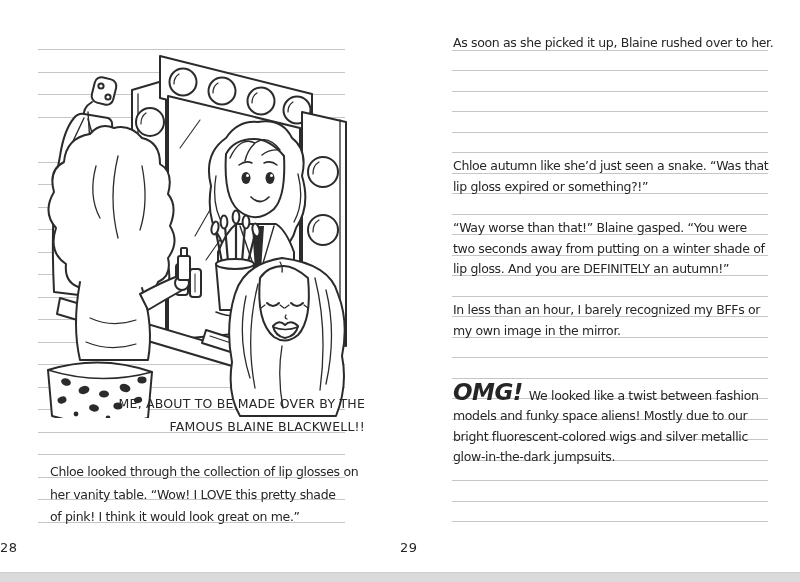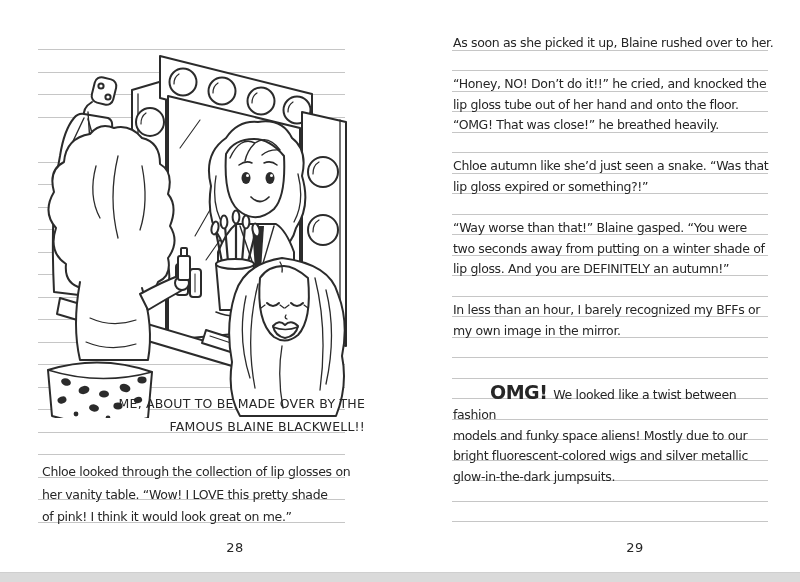--- a/index.html
+++ b/index.html
@@ -28,33 +28,33 @@
     position:absolute;white-space:pre-line;
     font-size:12.5px;letter-spacing:-0.35px;color:#262626;
   }
   #right-page .txt{line-height:20.5px;left:53px;width:322px;}
   #left-page  .txt{line-height:22.5px;}
 
   .p1{top:33px;}  .p2{top:74px;}  .p3{top:156px;} .p4{top:218px;}
   .p5{top:300px;} .p6{top:361px;} .p7{top:464px;}
 
   .omg-lead{
-    font-size:19px;line-height:20.5px;
-    letter-spacing:-0.5px;margin-right:6px;font-weight:bold;margin-left:37px;
+    font-size:23px;line-height:20.5px;font-style:italic;
+    letter-spacing:-0.5px;margin-right:6px;font-weight:bold;
   }
 
   #caption{
     top:393px;left:20px;width:345px;text-align:right;
     font-size:12.5px;letter-spacing:0.2px;
   }
-  #left-paragraph{top:461px;left:42px;width:330px;}
+  #left-paragraph{top:461px;left:50px;width:330px;}
 
   .pagenum{
-    position:absolute;top:540px;left:0;width:100%;text-align:center;
-    font-size:13px;letter-spacing:0.5px;padding-left:35px;
+    position:absolute;top:540px;left:0;width:100%;text-align:left;
+    font-size:13px;letter-spacing:0.5px;
   }
 
   #illustration{position:absolute;left:30px;top:26px;}
 
   #bottom-edge{
     position:absolute;left:0;bottom:0;width:800px;height:9px;
     background:#dadada;border-top:1px solid #cfcfcf;
   }
 </style>
 </head>
@@ -205,23 +205,20 @@
 of pink! I think it would look great on me.”</div>
 
   <div class="pagenum">28</div>
 </div>
 
 <div class="page" id="right-page">
   <div class="rules" id="right-rules"></div>
 
   <div class="txt p1">As soon as she picked it up, Blaine rushed over to her.</div>
 
-  <div class="txt p2">“Honey, NO! Don’t do it!!” he cried, and knocked the
-lip gloss tube out of her hand and onto the floor.
-“OMG! That was close!” he breathed heavily.</div>
 
   <div class="txt p3">Chloe autumn like she’d just seen a snake. “Was that
 lip gloss expired or something?!”</div>
 
   <div class="txt p4">“Way worse than that!” Blaine gasped. “You were
 two seconds away from putting on a winter shade of
 lip gloss. And you are DEFINITELY an autumn!”</div>
 
   <div class="txt p5">In less than an hour, I barely recognized my BFFs or
 my own image in the mirror.</div>

